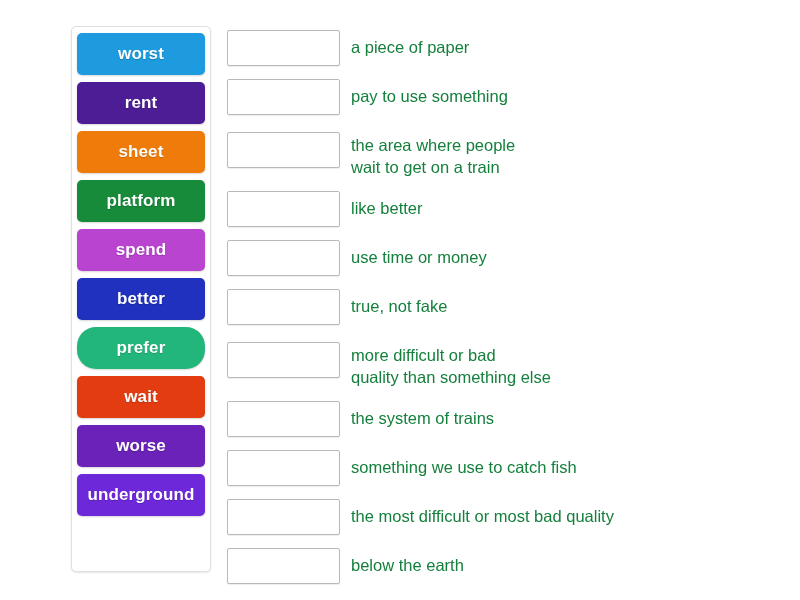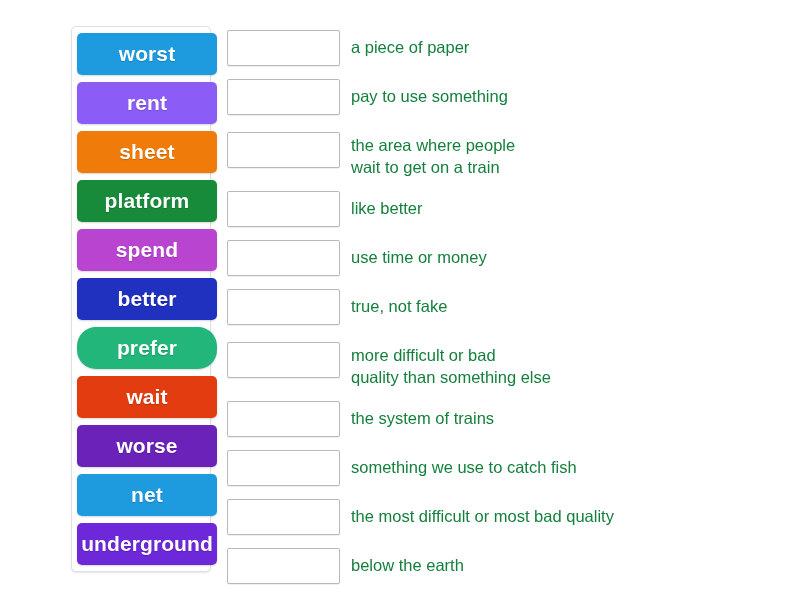--- a/index.html
+++ b/index.html
@@ -30,29 +30,29 @@
     box-sizing: border-box;
     background: #ffffff;
     border: 1px solid #e0e0e0;
     border-radius: 5px;
     box-shadow: 0 1px 2px rgba(0,0,0,0.10);
     padding: 6px 5px;
   }
 
   .tile {
     box-sizing: border-box;
-    width: 140px;
+    width: 128px;
     height: 42px;
     margin: 0 auto 7px auto;
     border-radius: 5px;
     display: flex;
     align-items: center;
     justify-content: center;
     color: #ffffff;
-    font-size: 21px;
+    font-size: 17px;
     font-weight: bold;
     letter-spacing: 0.1px;
     text-shadow: 0 1px 1px rgba(0,0,0,0.18);
     box-shadow: 0 1px 2px rgba(0,0,0,0.16);
     cursor: pointer;
     user-select: none;
     white-space: nowrap;
   }
   .tile:last-child { margin-bottom: 0; }
 
@@ -97,29 +97,28 @@
   }
   .row.tall .definition { padding-top: 10px; }
 </style>
 </head>
 <body>
 
 <div id="app">
 
   <div class="tiles-panel" id="tiles-panel">
       <div class="tile" style="background: rgb(30, 154, 222);">worst</div>
-      <div class="tile" style="background: #8b5cf6;">rent</div>
+      <div class="tile" style="background: #4c1d95;">rent</div>
       <div class="tile" style="background: rgb(239, 124, 10);">sheet</div>
       <div class="tile" style="background: rgb(23, 139, 58);">platform</div>
       <div class="tile" style="background: rgb(185, 68, 207);">spend</div>
       <div class="tile" style="background: rgb(32, 48, 191);">better</div>
       <div class="tile" style="background: rgb(34, 182, 123); border-radius: 19px;">prefer</div>
       <div class="tile" style="background: rgb(226, 60, 16);">wait</div>
       <div class="tile" style="background: rgb(106, 34, 185); text-align: center;">worse</div>
-      <div class="tile" style="background: rgb(30, 154, 222);">net</div>
       <div class="tile" style="background: #6d28d9;">underground</div>
     </div>
 
   <div class="rows-area" id="rows-area">
       <div class="row">
         <div class="dropzone"></div>
         <div class="definition">a piece of paper</div>
       </div>
       <div class="row">
         <div class="dropzone"></div>

